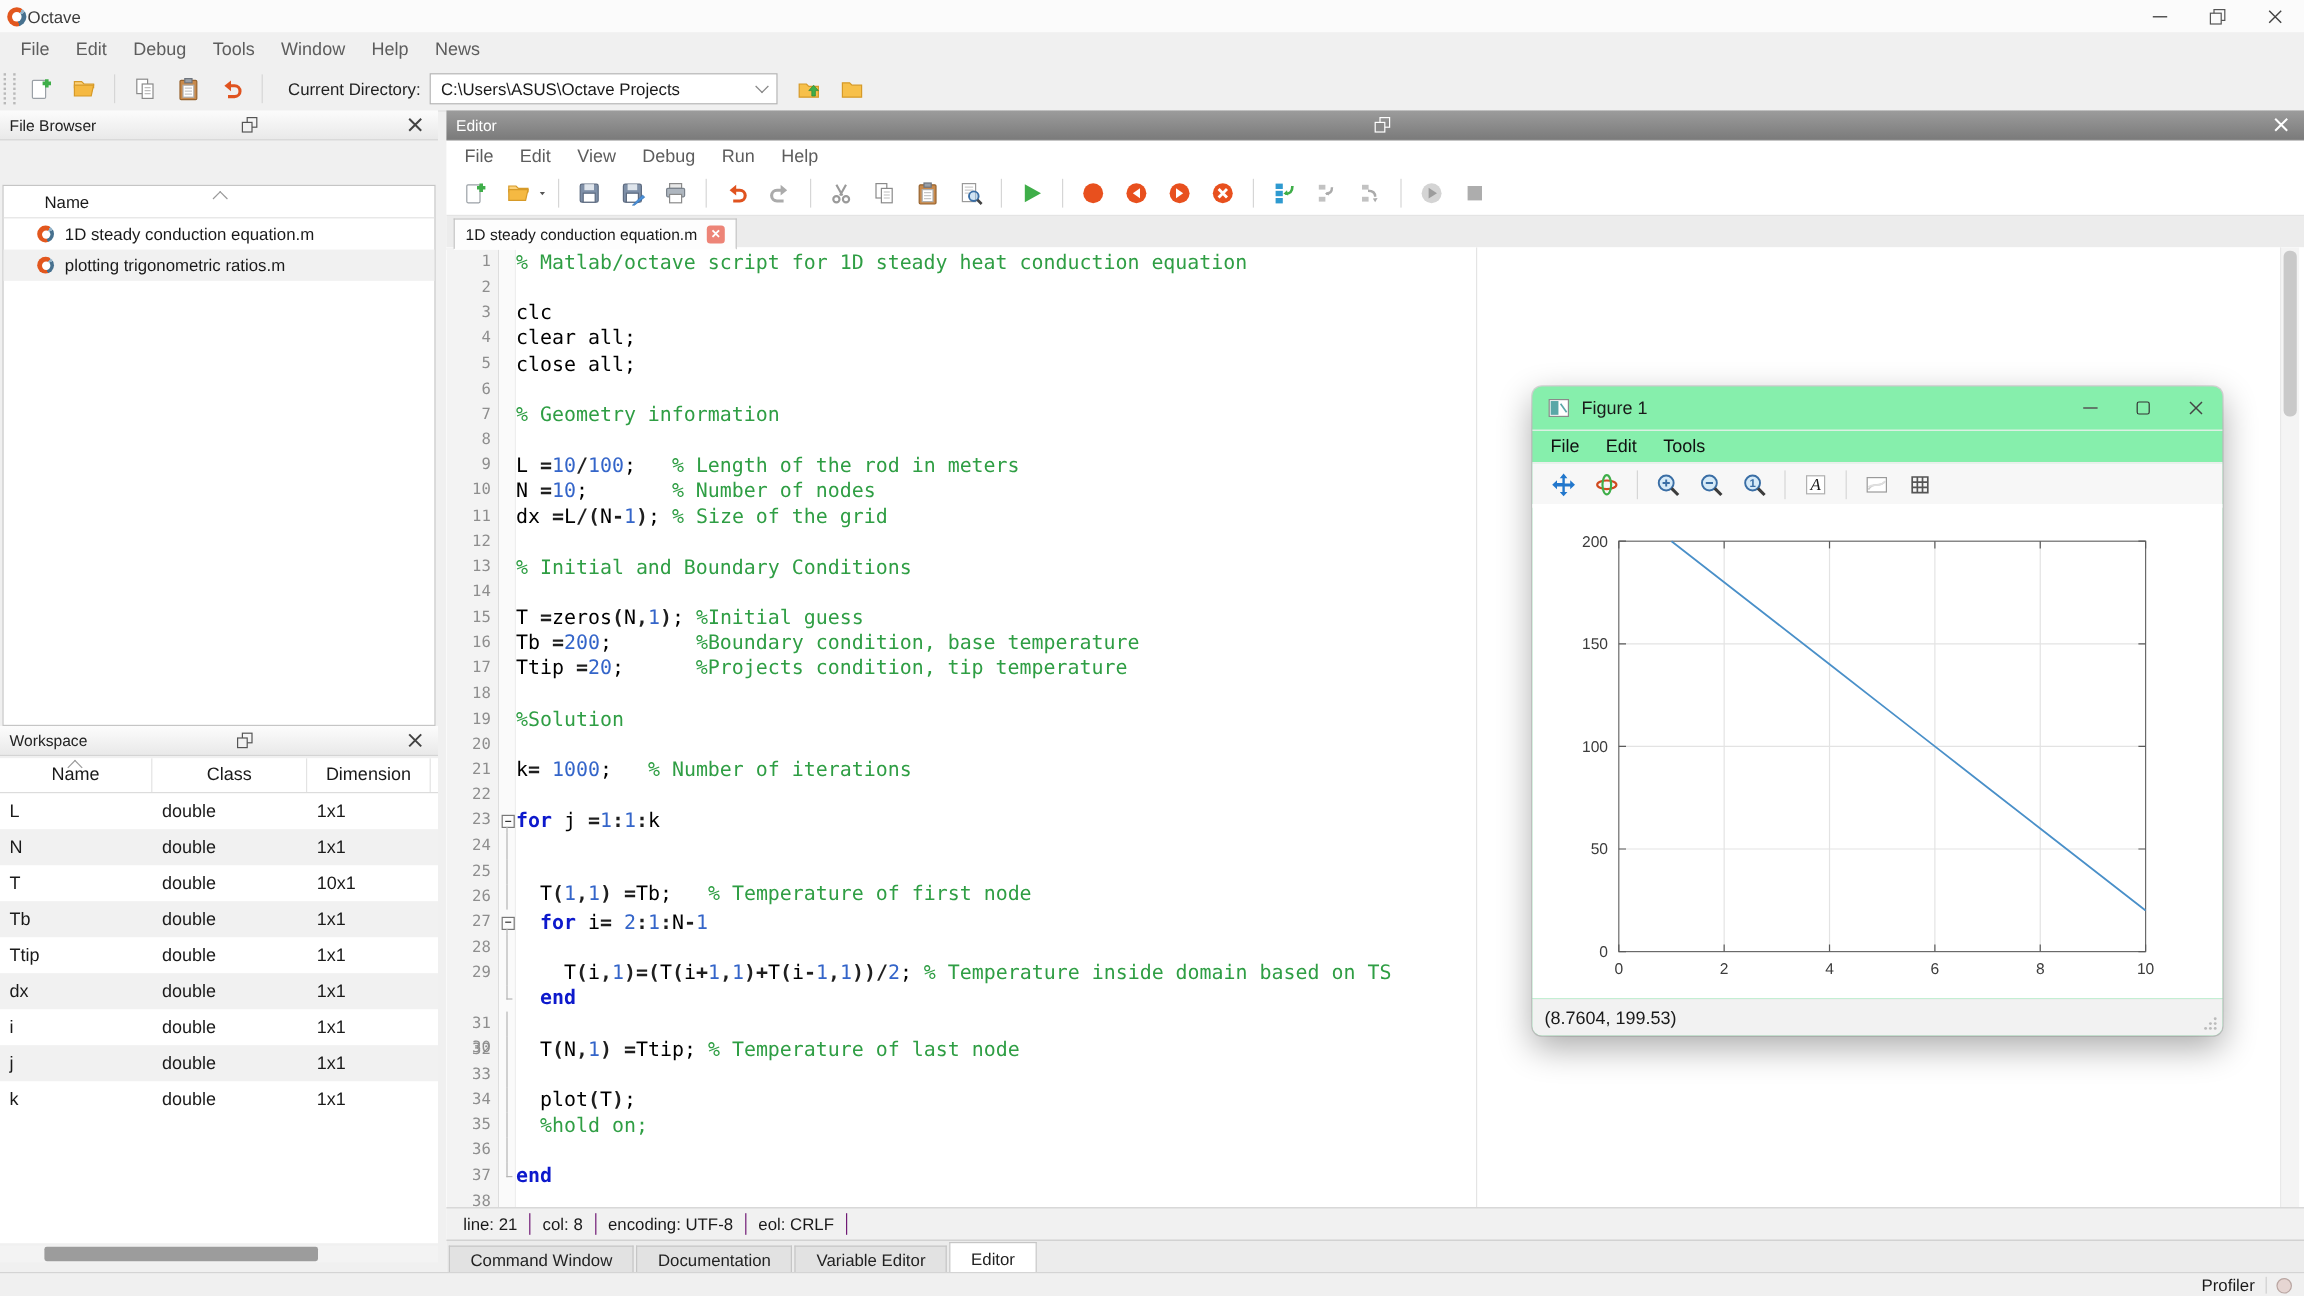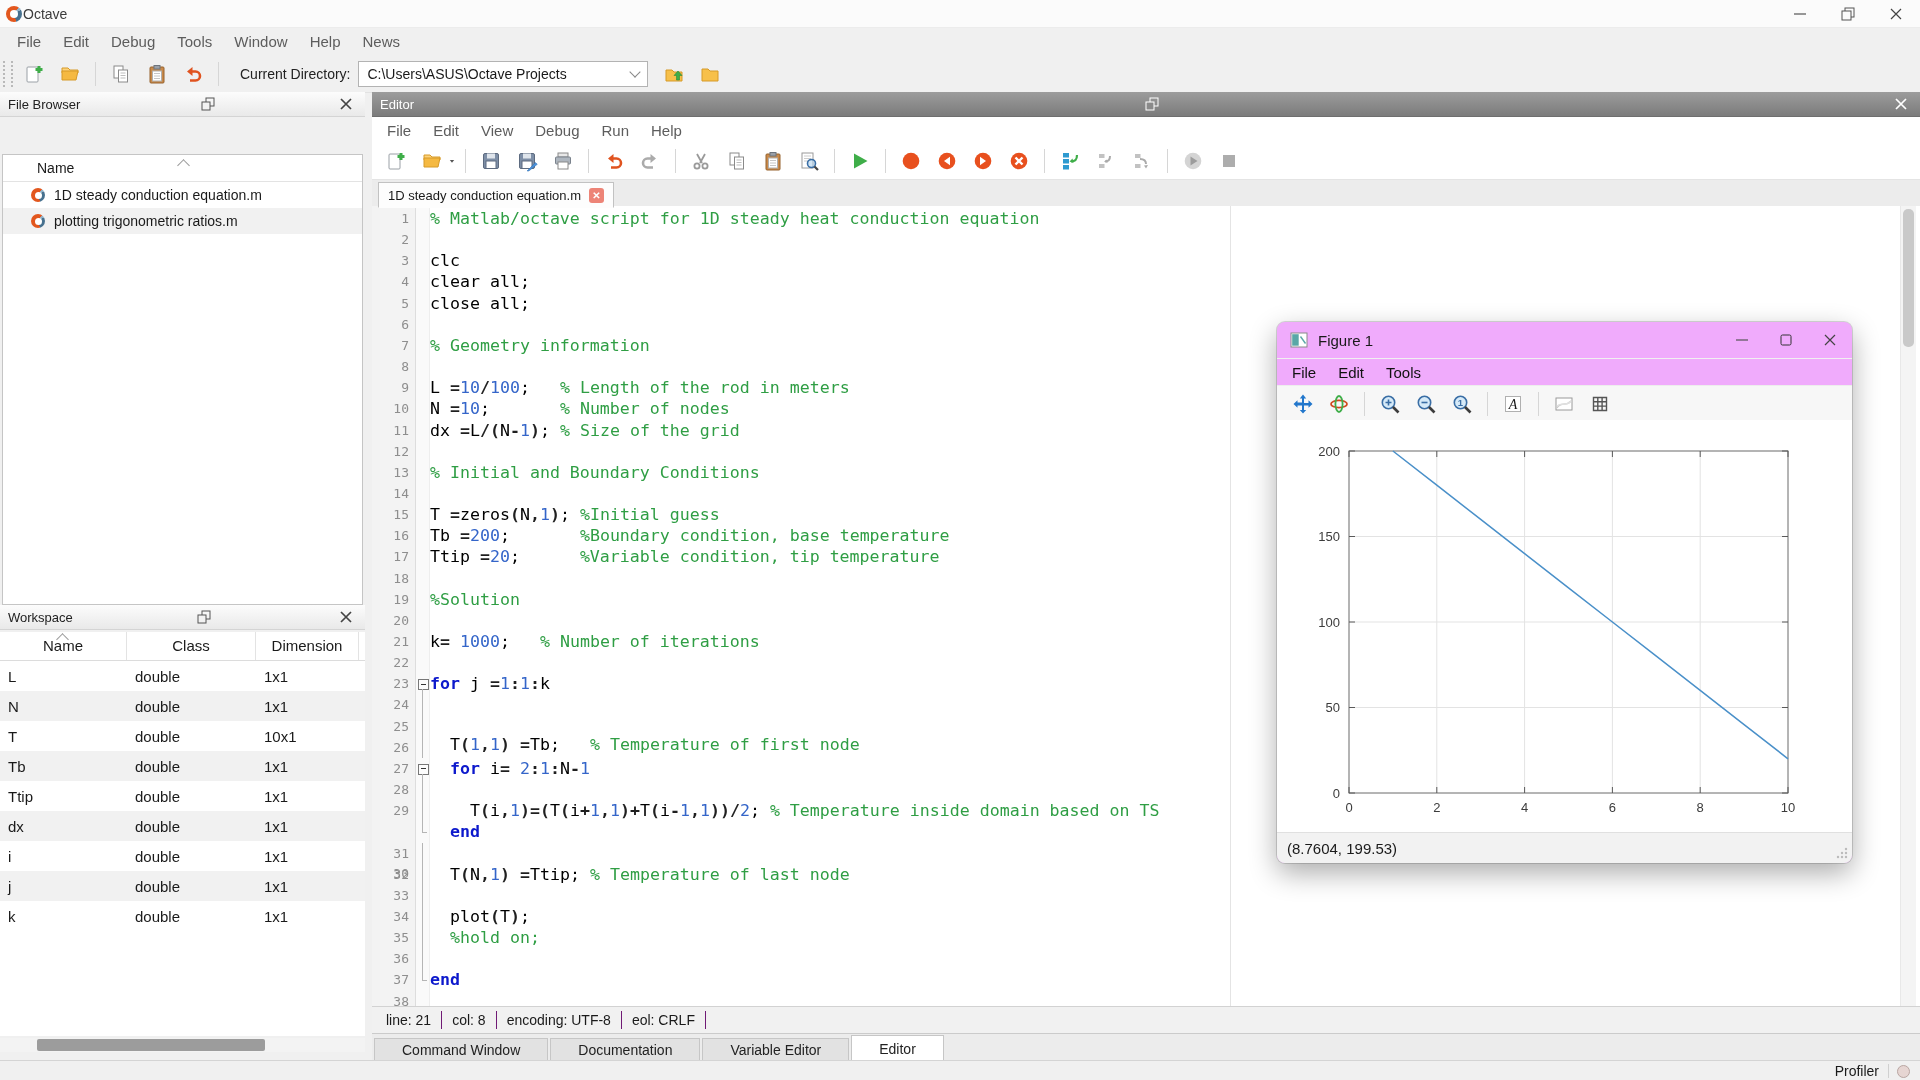--- a/index.html
+++ b/index.html
@@ -76,28 +76,28 @@
   .fbox::after{content:"";position:absolute;left:1.5px;top:3.5px;width:5px;height:1px;background:#333;}
   .fline{position:absolute;width:1px;background:#b5b5b5;}
   .fend{position:absolute;width:1px;background:#b5b5b5;}
   .fend::after{content:"";position:absolute;left:0;bottom:0;width:5px;height:1px;background:#b5b5b5;}
   .vtrack{position:absolute;width:15px;background:#f4f4f4;border-left:1px solid #e8e8e8;}
   .vthumb{position:absolute;left:2px;width:11px;background:#c9c9c9;border-radius:5px;}
   .edstatus{display:flex;align-items:center;height:26px;background:#f1f1f1;border-top:1px solid #d2d2d2;font-size:14px;padding-left:4px;}
   .seg{padding:0 10px;height:18px;line-height:18px;border-right:1px solid #701a75;}
   
   .btabs{display:flex;align-items:flex-end;height:28px;background:#ececec;border-top:1px solid #cbcbcb;padding-left:2px;}
-  .btab{height:23px;line-height:23px;padding:0 27px;font-size:14px;background:#e2e2e2;border:1px solid #c6c6c6;
+  .btab{height:23px;line-height:23px;padding:0 17px;font-size:14px;background:#e2e2e2;border:1px solid #c6c6c6;
         border-bottom:none;margin-right:2px;color:#222;}
   .btab.active{background:#fff;height:26px;line-height:26px;}
   .mstatus{left:0;top:1060px;width:1920px;height:20px;background:#f0f0f0;border-top:1px solid #d4d4d4;
            display:flex;align-items:center;justify-content:flex-end;font-size:14px;color:#1a1a1a;}
   .led{width:11px;height:11px;border-radius:50%;background:#e6d5d2;border:1px solid #b9a6a2;margin:0 10px 0 8px;}
   
-  .figwin{left:1277px;top:322px;width:575px;height:541px;background:#f0abfc;border-radius:8px;
+  .figwin{left:1277px;top:322px;width:575px;height:541px;background:#86efac;border-radius:8px;
           box-shadow:0 10px 28px rgba(0,0,0,.33),0 0 0 1px rgba(0,0,0,.14);z-index:50;}
   .figtitle{height:36px;display:flex;align-items:center;padding-left:11px;gap:8px;font-size:15px;
             border-bottom:1px solid #f0f0f0;}
   .figbtn{width:44px;height:34px;display:flex;align-items:center;justify-content:center;}
   .figmenus{height:26px;display:flex;align-items:center;padding-left:4px;border-bottom:1px solid #ededed;}
   .figmenu{padding:0 11px;font-size:15px;color:#111;}
   .figtb{height:36px;display:flex;align-items:center;background:#f7f7f7;border-bottom:1px solid #e3e3e3;padding-left:8px;}
   .figcanvas{position:absolute;left:0;top:98px;width:575px;height:412px;background:#fff;}
   .figstatus{position:absolute;left:0;top:510px;width:575px;height:31px;background:#f2f2f2;border-top:1px solid #e0e0e0;
              border-radius:0 0 8px 8px;display:flex;align-items:center;padding-left:10px;font-size:15px;box-sizing:border-box;}
@@ -526,21 +526,21 @@
         <div class="cl" style="left: 58px; top: 234.65px;"></div>
         <div class="ln" style="top: 255.8px;">13</div>
         <div class="cl" style="left: 58px; top: 255.8px;"><span class="tk-c">% Initial and Boundary Conditions</span></div>
         <div class="ln" style="top: 276.95px;">14</div>
         <div class="cl" style="left: 58px; top: 276.95px;"></div>
         <div class="ln" style="top: 298.1px;">15</div>
         <div class="cl" style="left: 58px; top: 298.1px;"><span class="tk-t">T </span><span class="tk-o">=</span><span class="tk-t">zeros</span><span class="tk-o">(</span><span class="tk-t">N</span><span class="tk-o">,</span><span class="tk-n">1</span><span class="tk-o">)</span><span class="tk-t">; </span><span class="tk-c">%Initial guess</span></div>
         <div class="ln" style="top: 319.25px;">16</div>
         <div class="cl" style="left: 58px; top: 319.25px;"><span class="tk-t">Tb </span><span class="tk-o">=</span><span class="tk-n">200</span><span class="tk-t">;       </span><span class="tk-c">%Boundary condition, base temperature</span></div>
         <div class="ln" style="top: 340.4px;">17</div>
-        <div class="cl" style="left: 58px; top: 340.4px;"><span class="tk-t">Ttip </span><span class="tk-o">=</span><span class="tk-n">20</span><span class="tk-t">;      </span><span class="tk-c">%Variable condition, tip temperature</span></div>
+        <div class="cl" style="left: 58px; top: 340.4px;"><span class="tk-t">Ttip </span><span class="tk-o">=</span><span class="tk-n">20</span><span class="tk-t">;      </span><span class="tk-c">%Projects condition, tip temperature</span></div>
         <div class="ln" style="top: 361.55px;">18</div>
         <div class="cl" style="left: 58px; top: 361.55px;"></div>
         <div class="ln" style="top: 382.7px;">19</div>
         <div class="cl" style="left: 58px; top: 382.7px;"><span class="tk-c">%Solution</span></div>
         <div class="ln" style="top: 403.85px;">20</div>
         <div class="cl" style="left: 58px; top: 403.85px;"></div>
         <div class="ln" style="top: 425px;">21</div>
         <div class="cl" style="left: 58px; top: 425px;"><span class="tk-t">k</span><span class="tk-o">=</span><span class="tk-t"> </span><span class="tk-n">1000</span><span class="tk-t">;   </span><span class="tk-c">% Number of iterations</span></div>
         <div class="ln" style="top: 446.15px;">22</div>
         <div class="cl" style="left: 58px; top: 446.15px;"></div>

